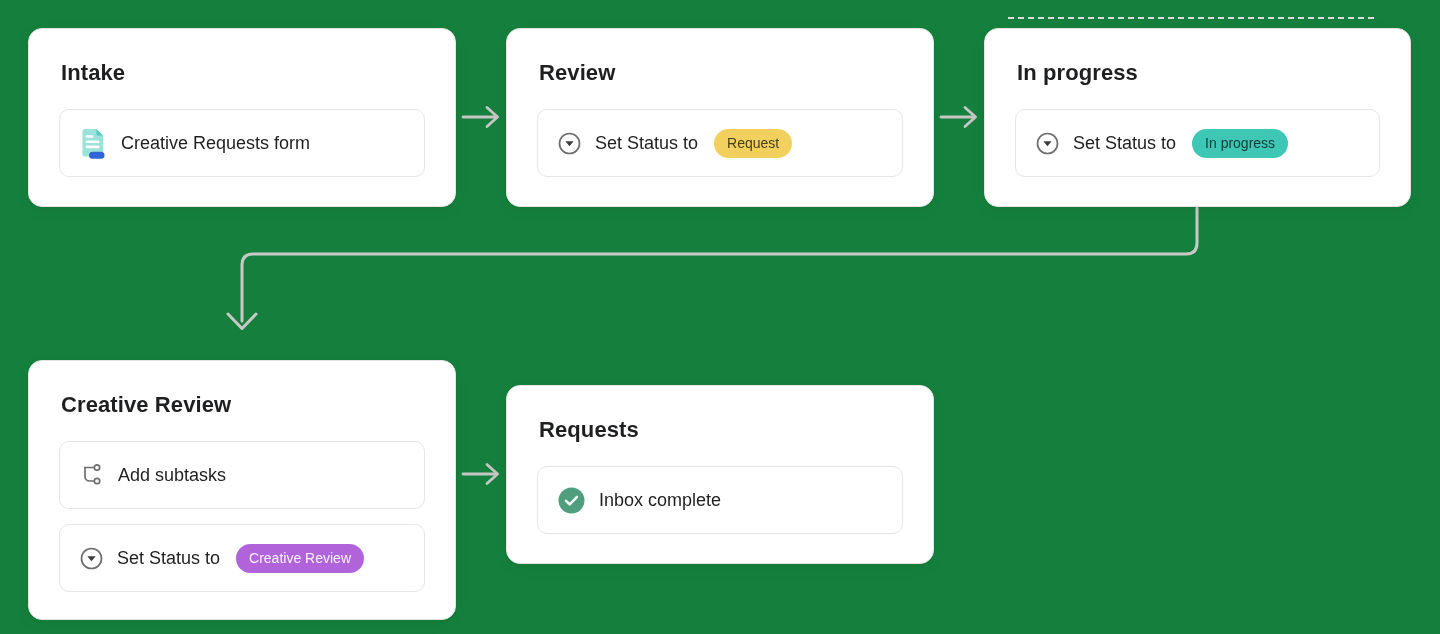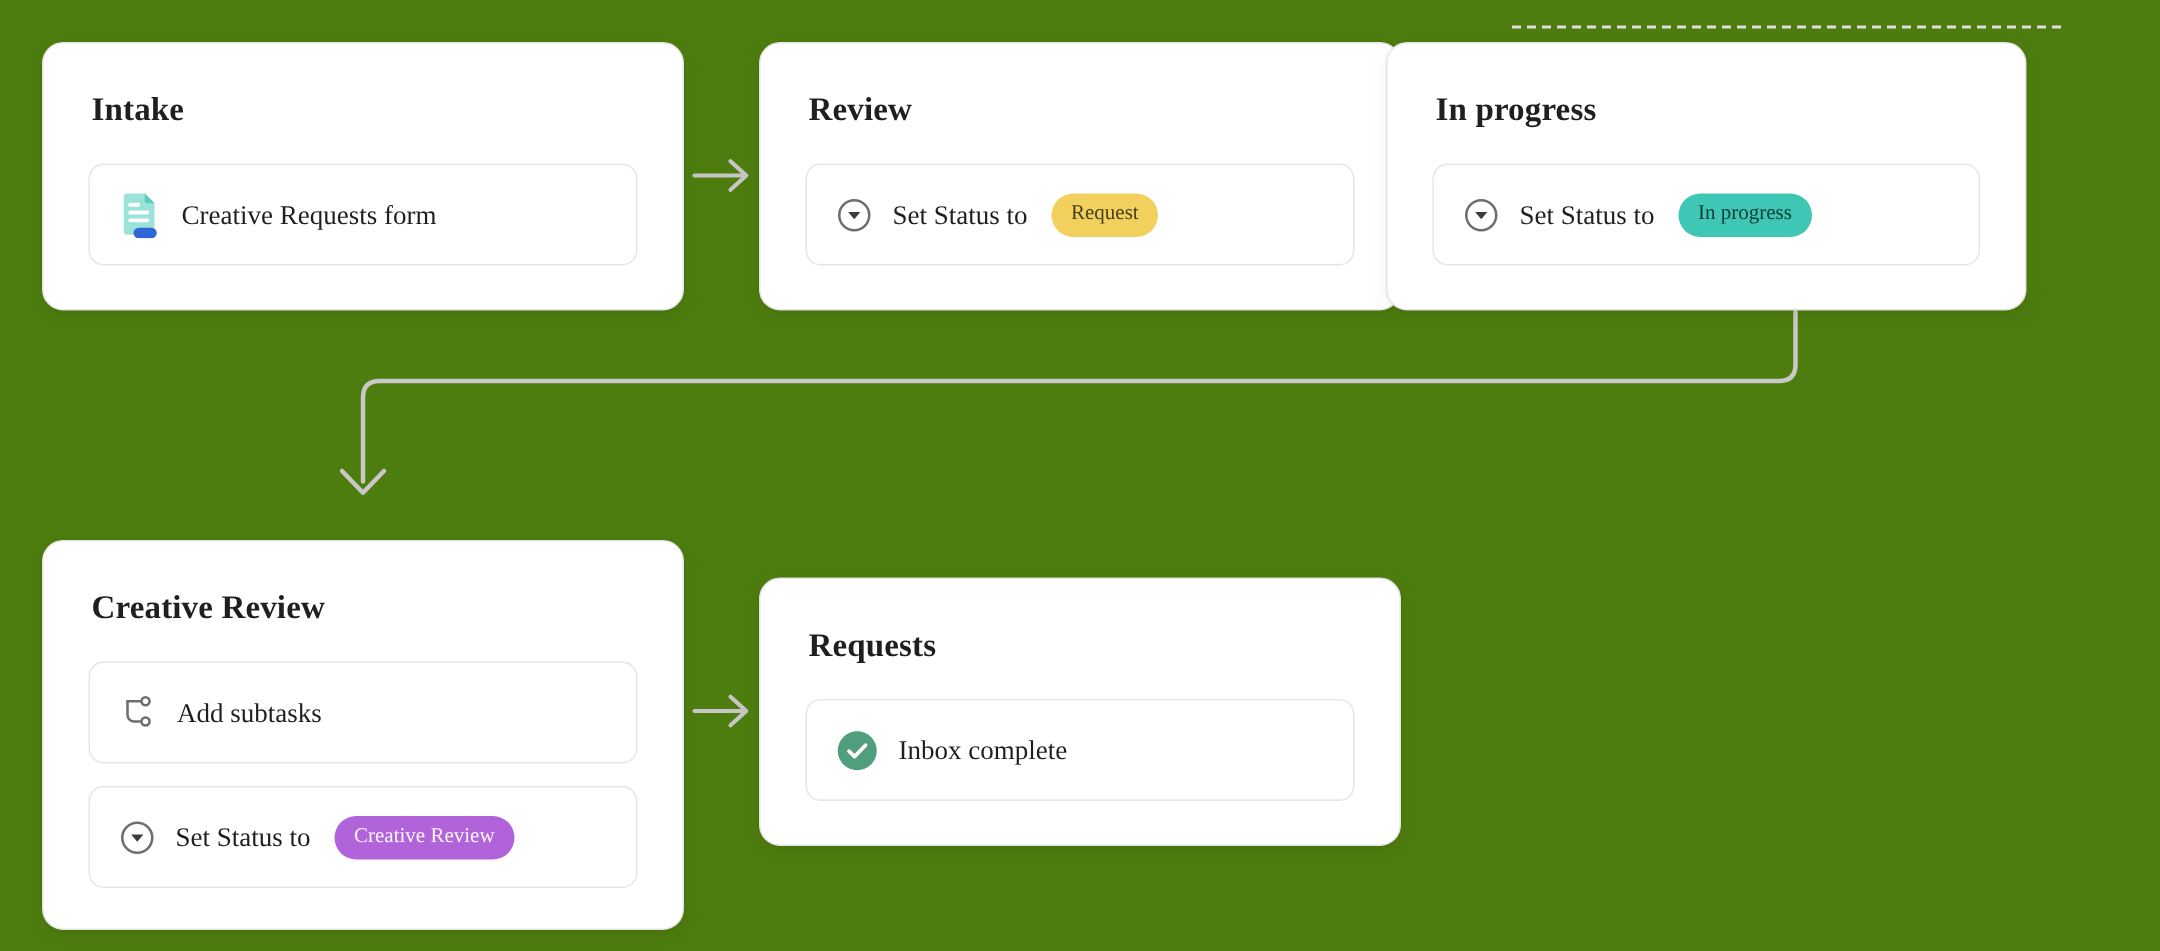--- a/index.html
+++ b/index.html
@@ -4,23 +4,22 @@
 <style>
   html, body { margin: 0; padding: 0; }
   body {
     font-family: "Liberation Sans", "DejaVu Sans", sans-serif;
     -webkit-font-smoothing: antialiased;
   }
   .canvas {
     position: relative;
     width: 1440px;
     height: 634px;
-    background: #4d7c0f;
+    background: #15803d;
     overflow: hidden;
-    font-family: Liberation Serif, serif;
   }
   .card {
     position: absolute;
     background: #ffffff;
     border: 1px solid #e5e4e2;
     border-radius: 14px;
     box-shadow: 0 1px 3px rgba(0,0,0,0.04), 0 4px 14px rgba(0,0,0,0.05);
     padding: 30px 30px 0 30px;
     box-sizing: border-box;
   }
@@ -126,21 +125,21 @@
         <svg width="23" height="23" viewBox="0 0 23 23" fill="none">
           <circle cx="11.5" cy="11.5" r="10" stroke="#6d6e6f" stroke-width="1.7"></circle>
           <path d="M7.4 9.3 H15.6 L11.5 14.2 Z" fill="#3b3c3d"></path>
         </svg>
       </span>
       <span class="item-label">Set Status to</span>
       <span class="badge" style="background-color: rgb(242, 208, 94); color: rgb(72, 65, 26);">Request</span>
     </div>
   </div>
 
-  <div class="card" style="left:924px; top:28px; width:427px; height:179px;">
+  <div class="card" style="left:984px; top:28px; width:427px; height:179px;">
     <div class="card-title">In progress</div>
     <div class="item">
       <span class="icon">
         <svg width="23" height="23" viewBox="0 0 23 23" fill="none">
           <circle cx="11.5" cy="11.5" r="10" stroke="#6d6e6f" stroke-width="1.7"></circle>
           <path d="M7.4 9.3 H15.6 L11.5 14.2 Z" fill="#3b3c3d"></path>
         </svg>
       </span>
       <span class="item-label">Set Status to</span>
       <span class="badge" style="background-color: rgb(62, 199, 180); color: rgb(17, 64, 58);">In progress</span>

